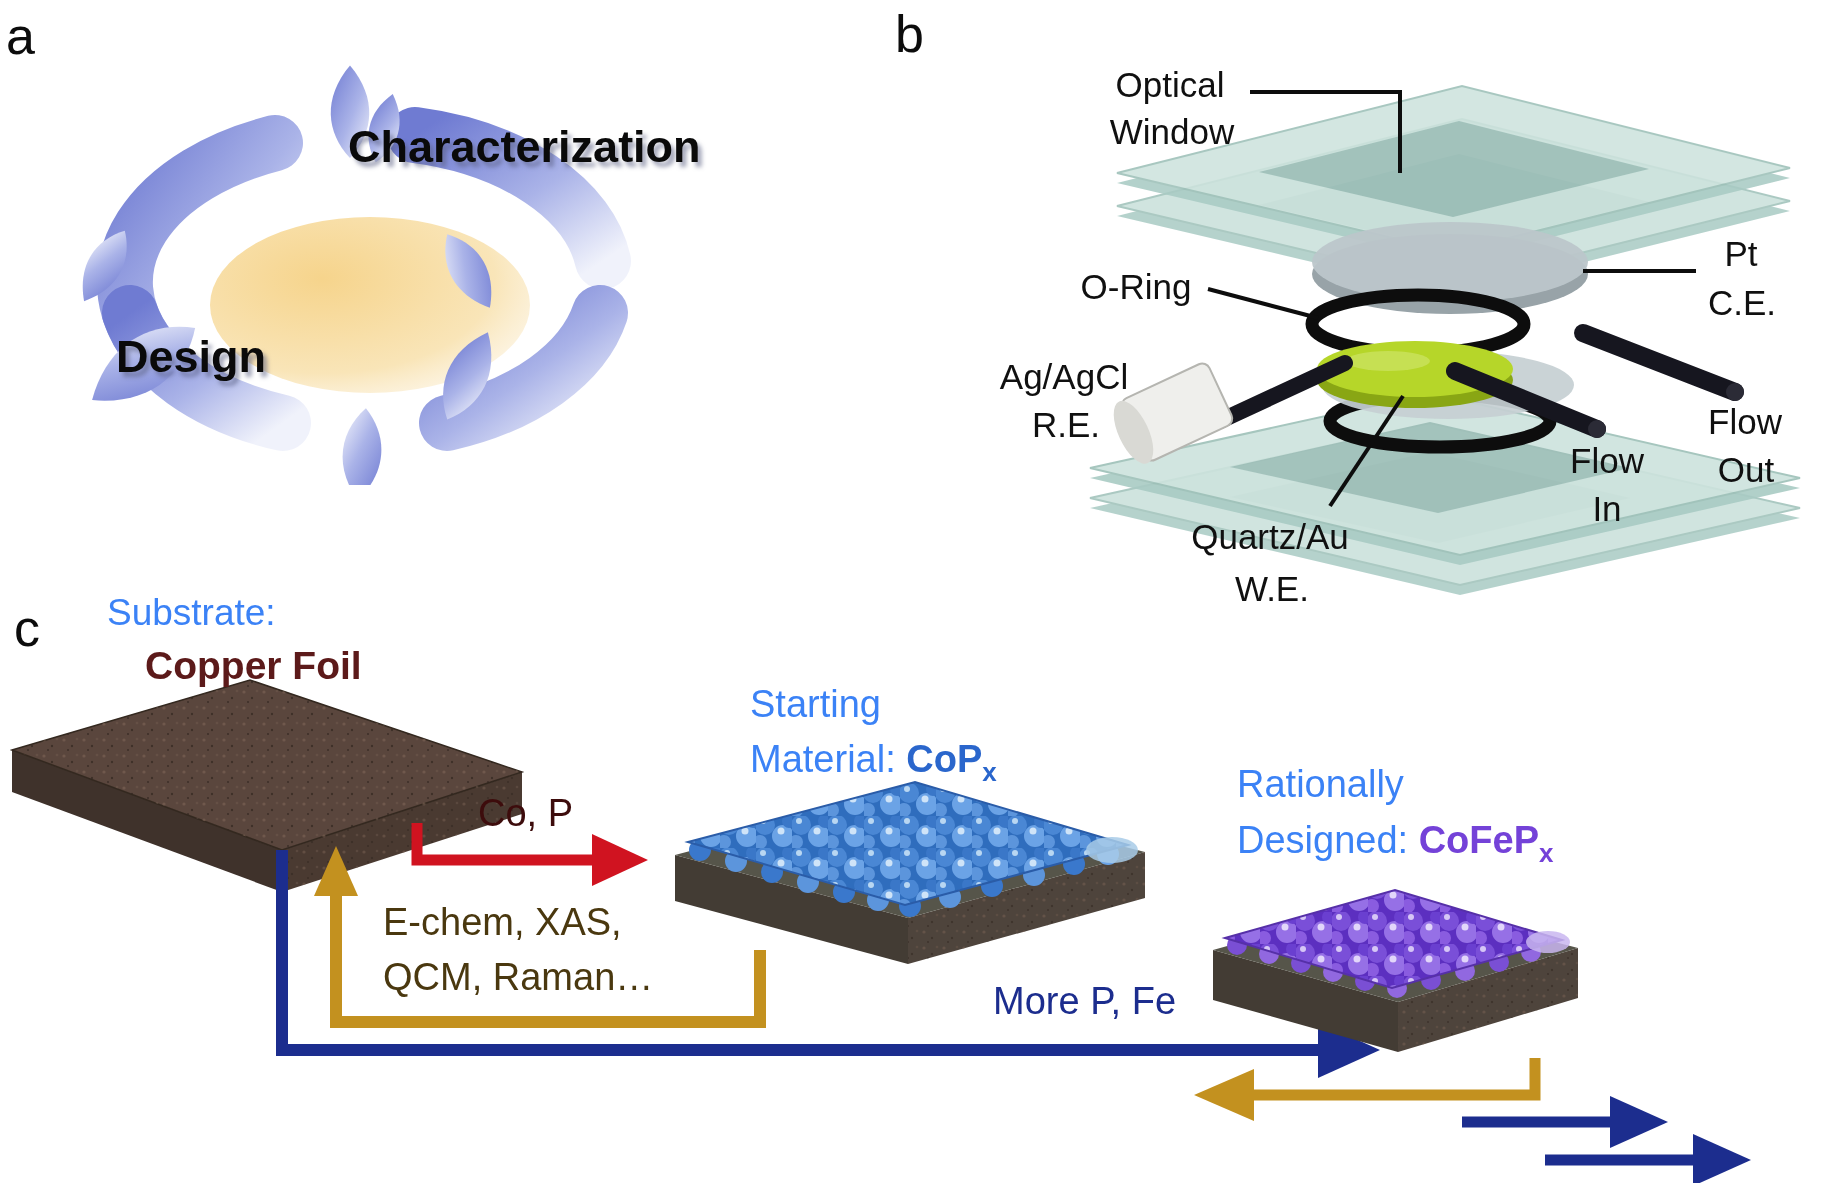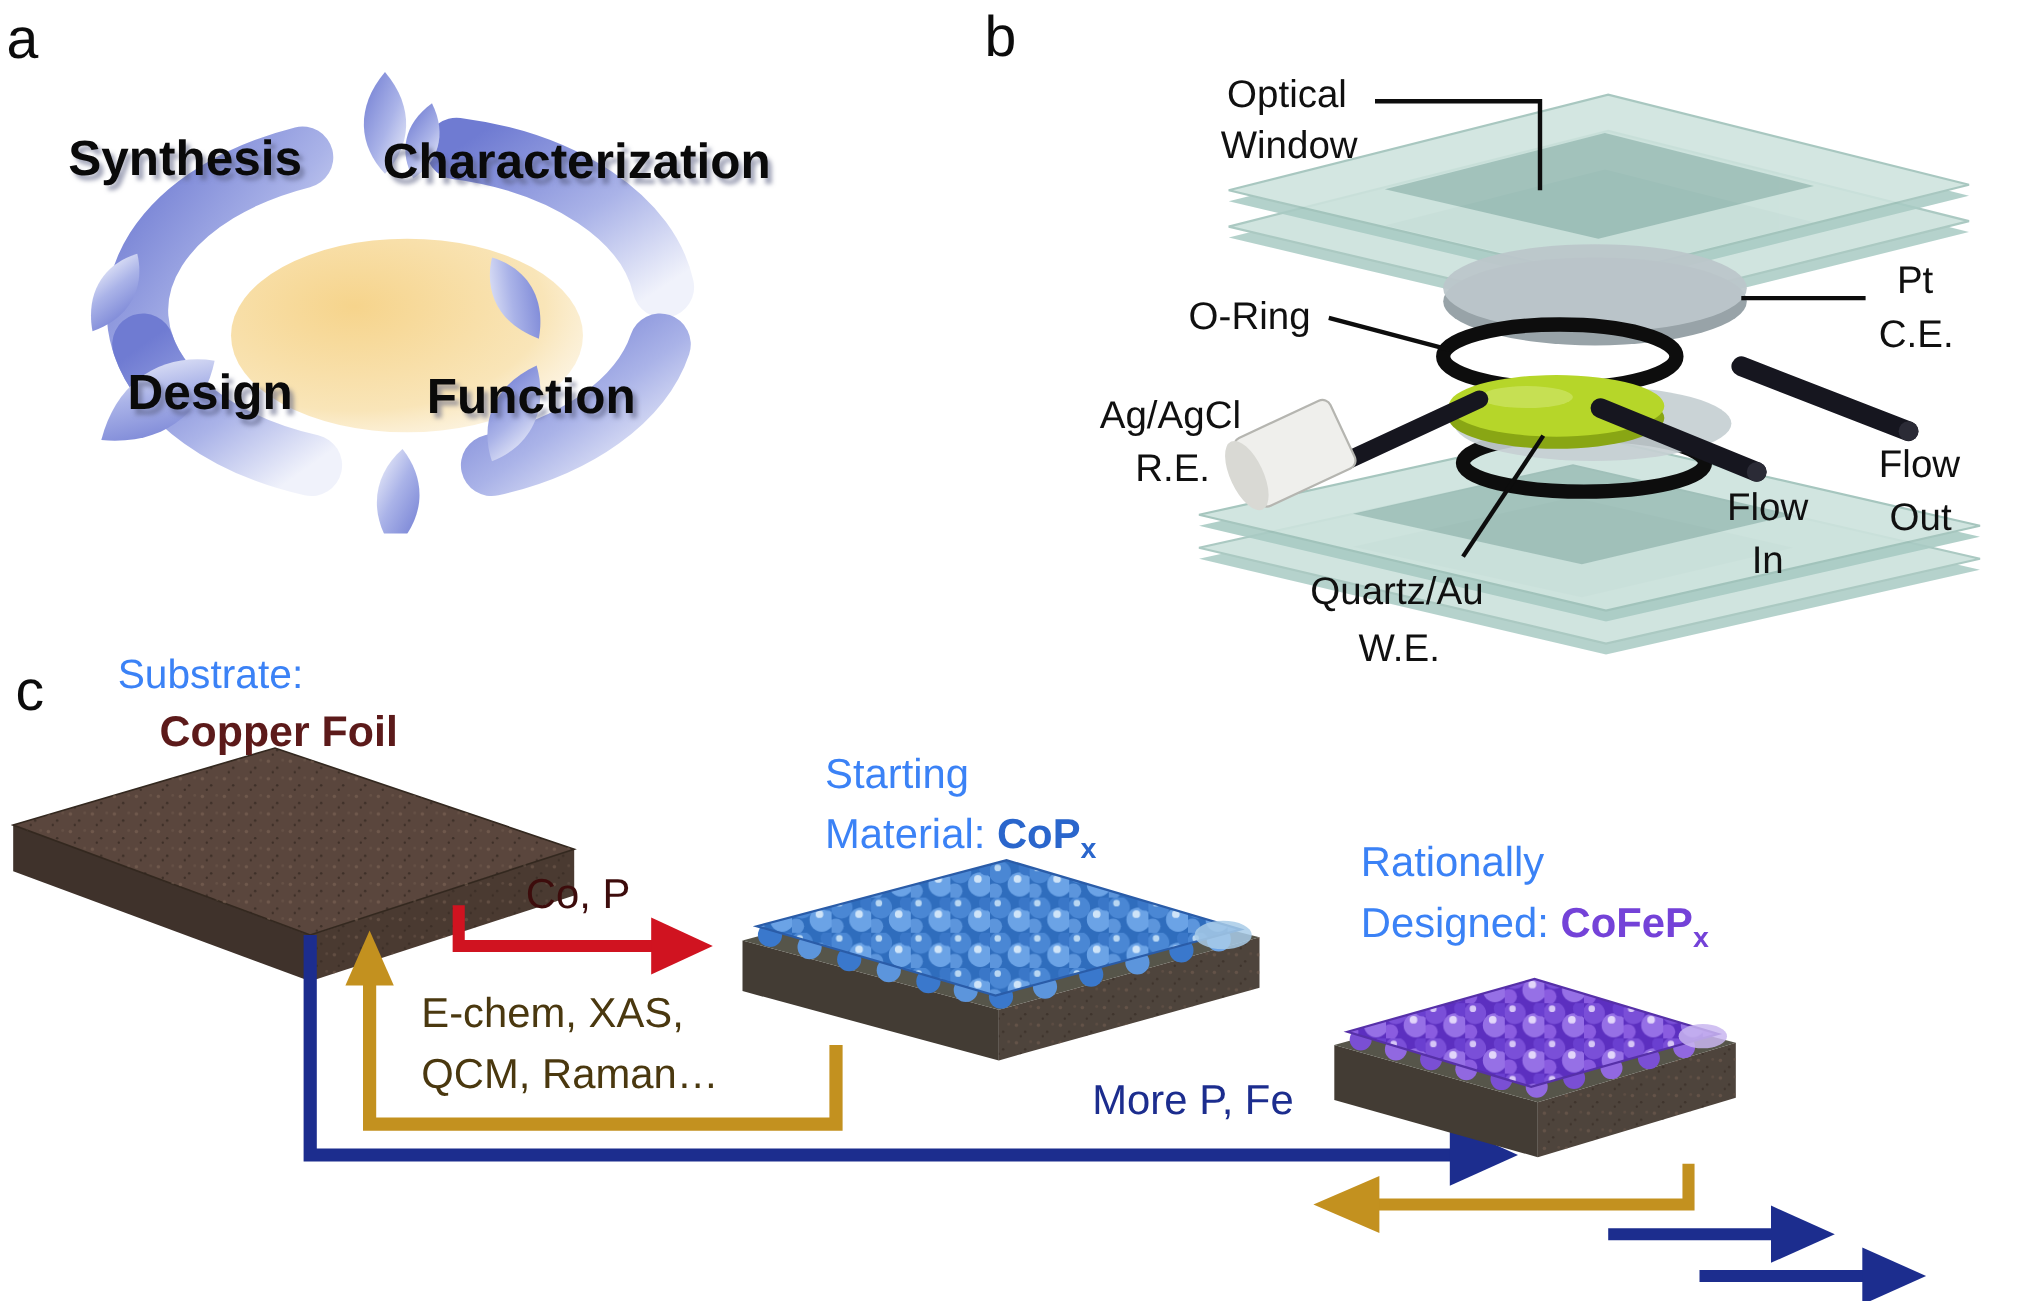--- a/index.html
+++ b/index.html
@@ -56,24 +56,22 @@
       <use href="#leaf" transform="translate(85,210) rotate(210) scale(1.1)"></use>
       <use href="#leaf" transform="translate(330,58) rotate(0) scale(1.25)"></use>
       <use href="#leaf" transform="translate(364,74) rotate(14) scale(0.95)"></use>
       <use href="#leaf" transform="translate(448,215) rotate(150) scale(1.15)"></use>
       <use href="#leaf" transform="translate(125,308) rotate(235) scale(1.7)"></use>
       <use href="#leaf" transform="translate(342,398) rotate(185) scale(1.25)"></use>
       <use href="#leaf" transform="translate(447,322) rotate(25) scale(1.3)"></use>
     </g>
   </svg>
 
-  <div class="abs cycle-label" style="left:62px;top:118px;">Synthesis</div>
   <div class="abs cycle-label" style="left:348px;top:121px;">Characterization</div>
   <div class="abs cycle-label" style="left:116px;top:331px;text-align:right;">Design</div>
-  <div class="abs cycle-label" style="left:388px;top:334px;">Function</div>
 
   <div class="abs panel-letter" style="left:895px;top:4px;">b</div>
 
   <svg class="abs" style="left:890px;top:0;" width="952" height="645" viewBox="0 0 952 645">
 
     <g>
       <g opacity="0.85">
         <polygon points="227,216 572,129 900,211 562,295" fill="#a9cbc4"></polygon>
         <polygon points="227,206 572,119 900,201 562,285" fill="#c8e0da" stroke="#9dc0b8" stroke-width="2"></polygon>
         <polygon points="369,205 569,154 759,202 563,250" fill="#93b7b0" opacity="0.85"></polygon>

